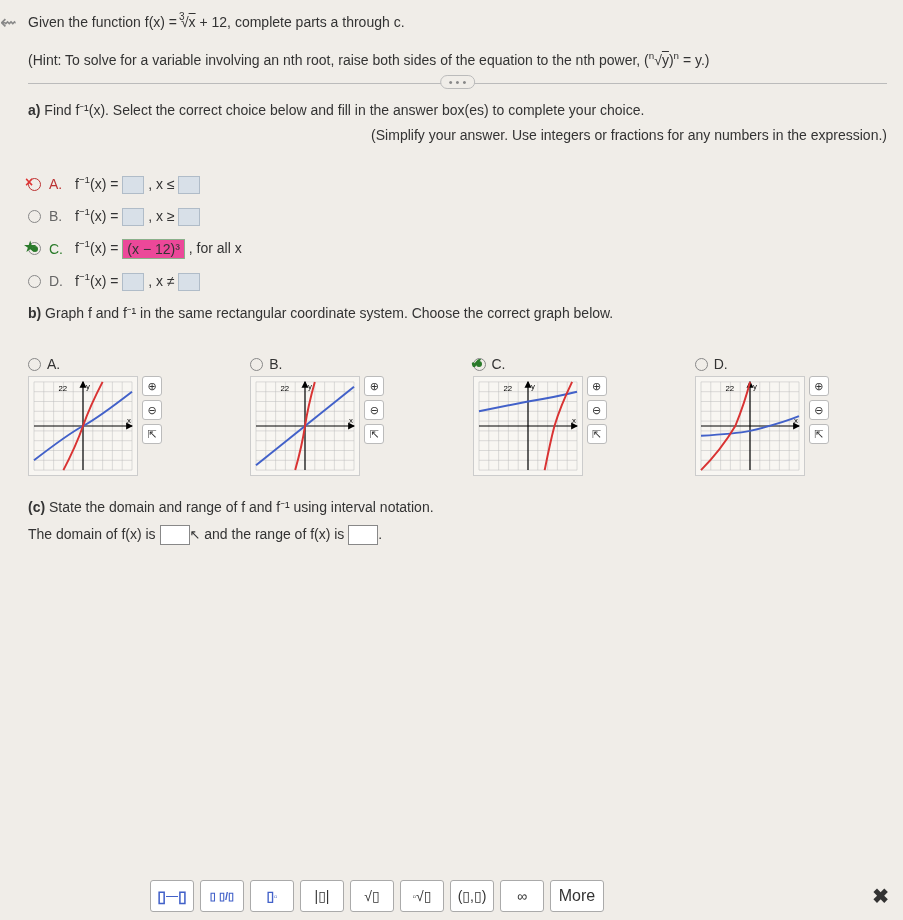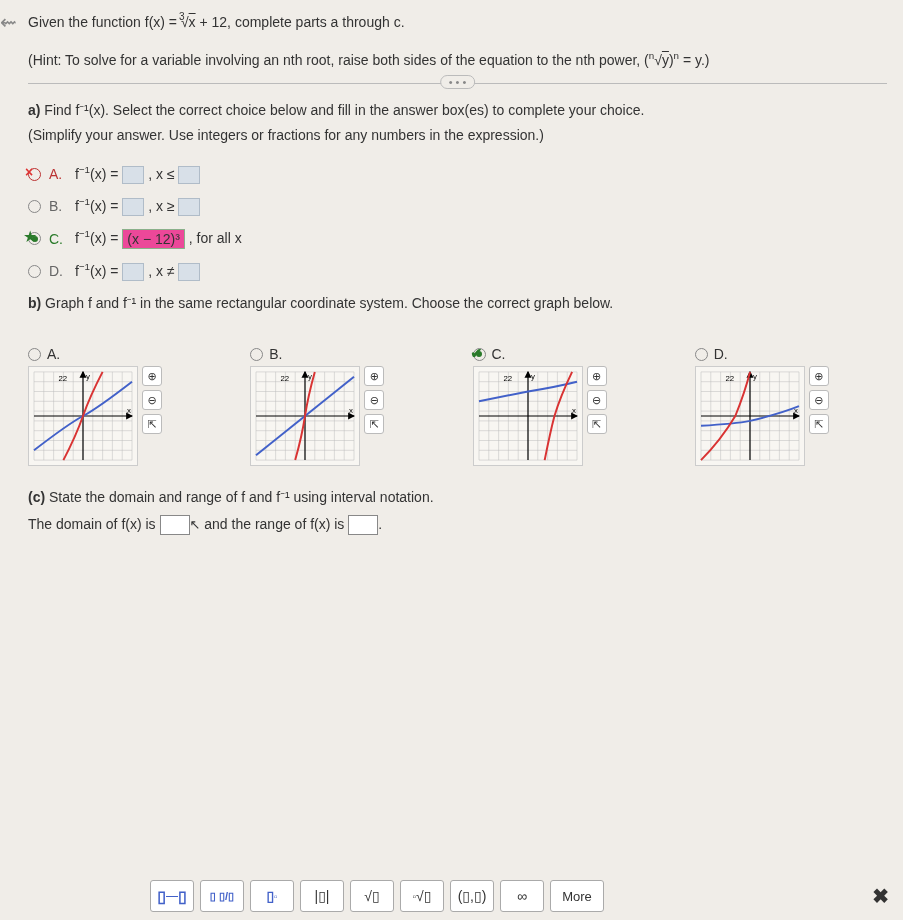--- a/index.html
+++ b/index.html
@@ -37,21 +37,21 @@
     transform: translateX(-50%);
     background: #f0ede8;
     border: 1px solid #bbb;
     border-radius: 8px;
     padding: 0 8px;
     font-size: 11px;
     color: #888;
   }
   .part-a-intro { line-height: 1.8; margin-bottom: 6px;}
   .part-a-intro .bold { font-weight: bold;}
-  .simplify-note { margin-bottom: 16px; }
+  .simplify-note { margin-bottom: 26px; text-align: right; }
   .choices { margin-bottom: 10px; }
   .choice {
     display: flex;
     align-items: center;
     gap: 8px;
     margin-bottom: 12px;
   }
   .radio {
     width: 13px; height: 13px;
     border: 1px solid #888;
@@ -172,21 +172,21 @@
     width: 44px; height: 32px;
     border-radius: 3px;
     display: flex;
     align-items: center;
     justify-content: center;
     font-size: 14px;
     font-weight: bold;
     color: #4261c9;
   }
   .tool-btn.plain { color: #333; font-weight: normal;}
-  .tool-btn.more { width: 54px; font-size: 13px; color: #333;}
+  .tool-btn.more { width: 54px; font-size: 16px; color: #333;}
   .close-x {
     position: absolute;
     right: 14px;
     bottom: 12px;
     font-size: 20px;
     color: #333;
     font-weight: bold;
   }
   sup, sub { font-size: 0.7em; }
   .check-mark { color: #2a7a2a; font-weight: bold; font-size: 14px;}

